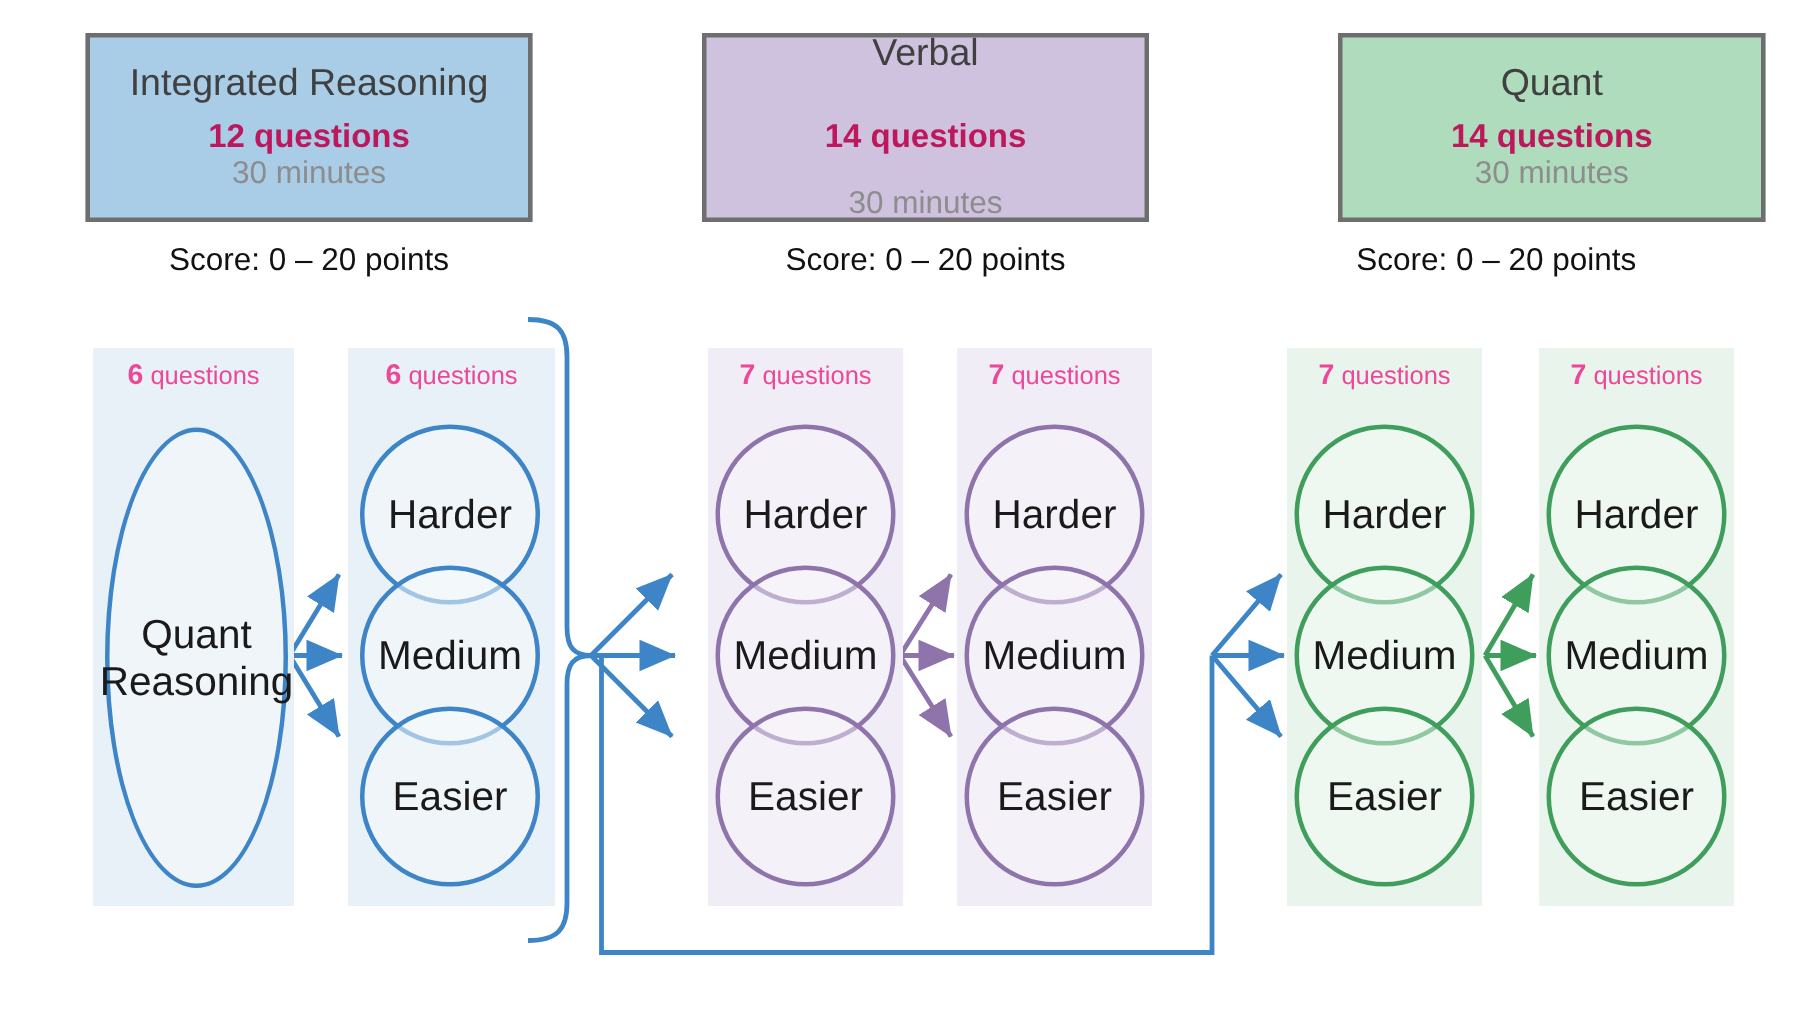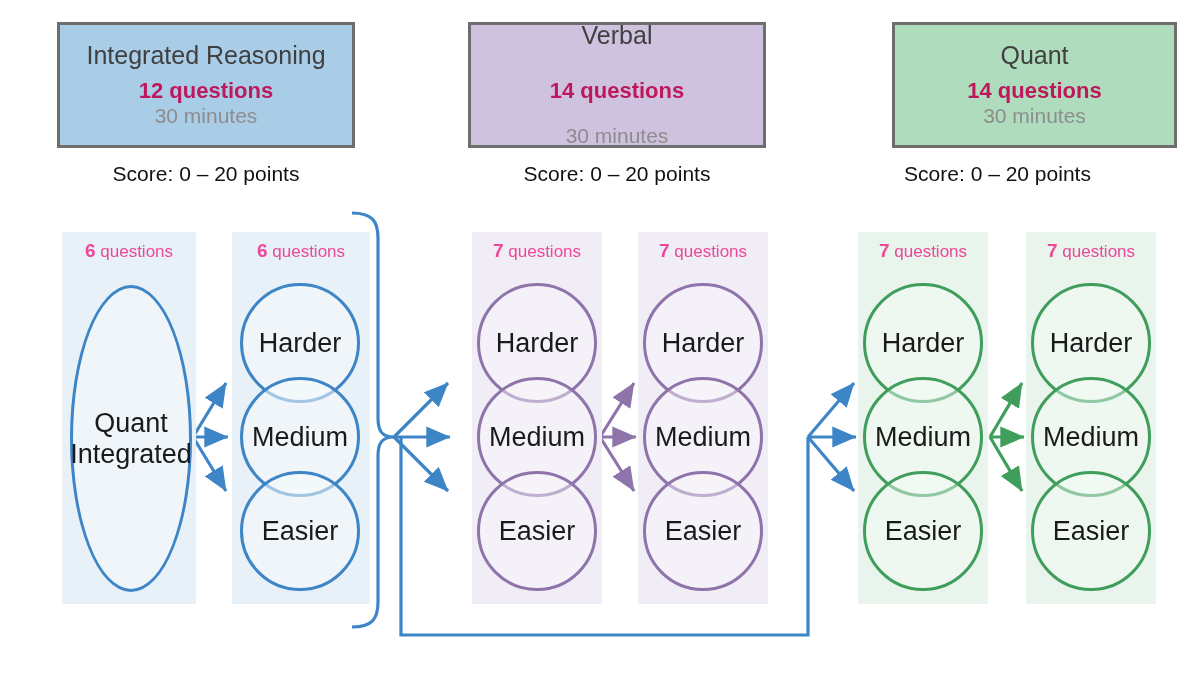--- a/index.html
+++ b/index.html
@@ -129,21 +129,21 @@
     <b>6</b>
     <span>questions</span>
   </div>
   <div class="cap" style="left:232px;top:240px;width:138px;">
     <b>6</b>
     <span>questions</span>
   </div>
 
   <div class="node blue" style="left:70px;top:285px;width:122px;height:307px;flex-direction:column;">
     <span>Quant</span>
-    <span>Integrated</span>
+    <span>Reasoning</span>
   </div>
 
   <div class="node blue" style="left:240px;top:283px;width:120px;height:120px;">
       <span>Harder</span>
     </div>
   <div class="node blue" style="left:240px;top:377px;width:120px;height:120px;">
       <span>Medium</span>
     </div>
   <div class="node blue" style="left:240px;top:471px;width:120px;height:120px;">
       <span>Easier</span>

